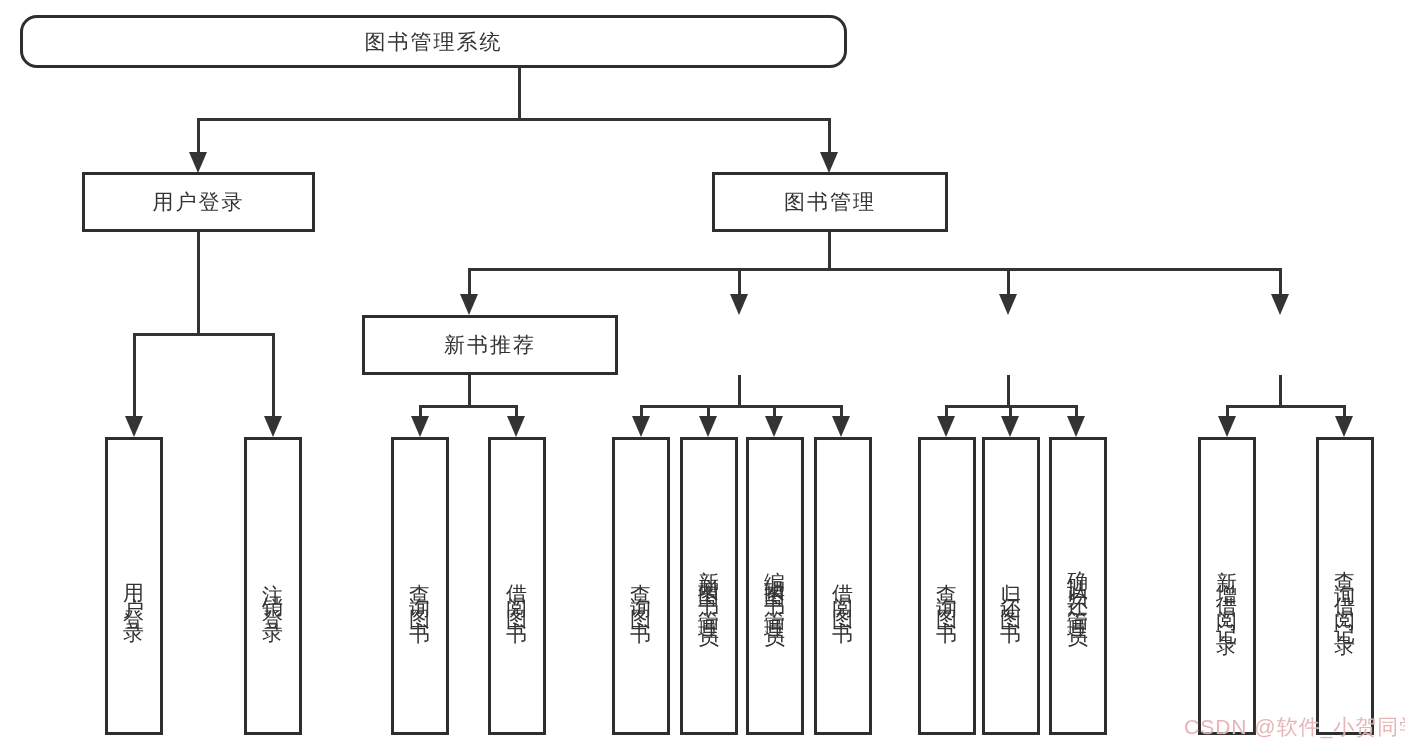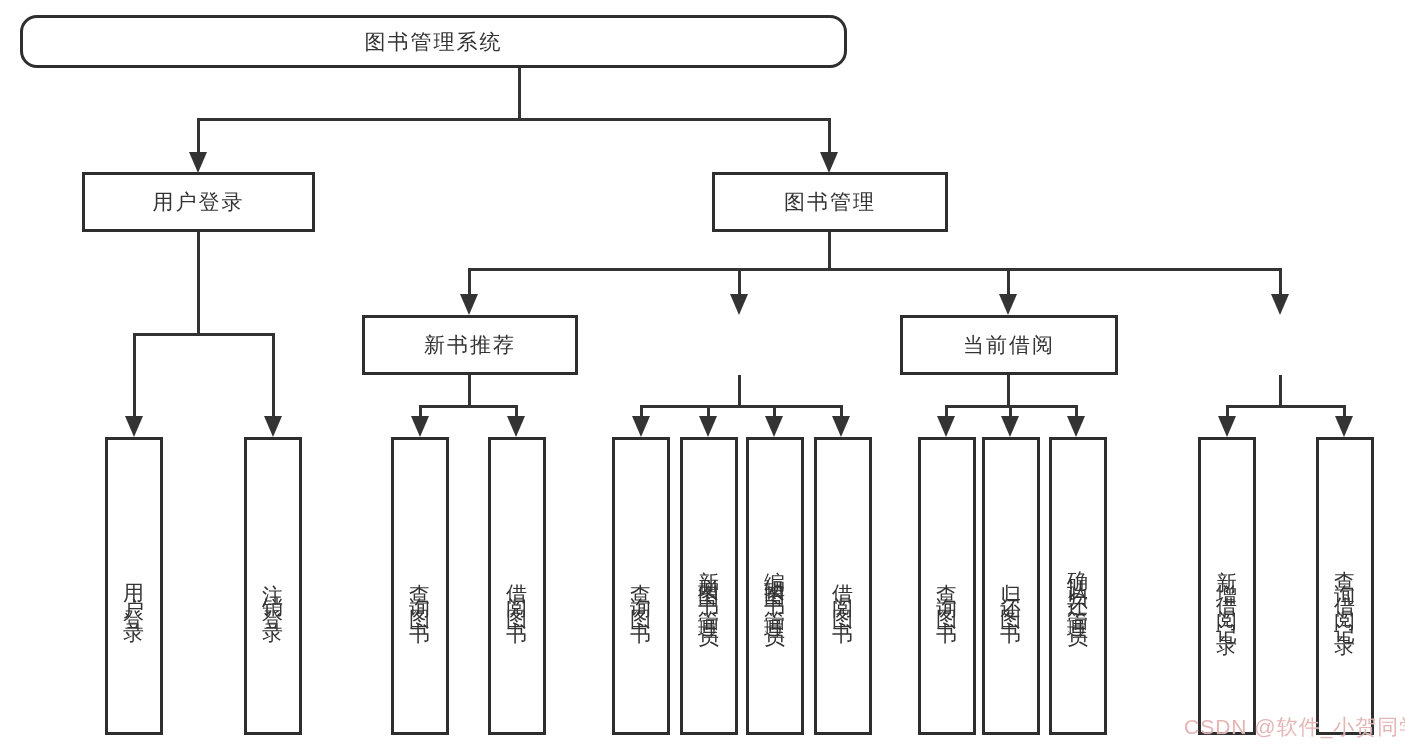--- a/index.html
+++ b/index.html
@@ -111,25 +111,22 @@
   <div class="hline" style="left:468px; top:268px; width:814px;"></div>
   <div class="vline" style="left:468px; top:268px; height:27px;"></div>
   <div class="arrow-down" style="left:460px; top:294px;"></div>
   <div class="vline" style="left:738px; top:268px; height:27px;"></div>
   <div class="arrow-down" style="left:730px; top:294px;"></div>
   <div class="vline" style="left:1007px; top:268px; height:27px;"></div>
   <div class="arrow-down" style="left:999px; top:294px;"></div>
   <div class="vline" style="left:1279px; top:268px; height:27px;"></div>
   <div class="arrow-down" style="left:1271px; top:294px;"></div>
 
-  <div class="node" style="left:362px; top:315px; width:216px; height:60px;">
+  <div class="node" style="left:362px; top:315px; width:256px; height:60px;">
     <span>新书推荐</span>
-  </div>
-  <div class="node" style="left:900px; top:315px; width:218px; height:60px;">
-    <span>当前借阅</span>
   </div>
 
   <div class="vline" style="left:468px; top:375px; height:33px;"></div>
   <div class="hline" style="left:419px; top:405px; width:99px;"></div>
   <div class="vline" style="left:419px; top:405px; height:12px;"></div>
   <div class="arrow-down" style="left:411px; top:416px;"></div>
   <div class="vline" style="left:515px; top:405px; height:12px;"></div>
   <div class="arrow-down" style="left:507px; top:416px;"></div>
 
   <div class="vline" style="left:738px; top:375px; height:33px;"></div>

